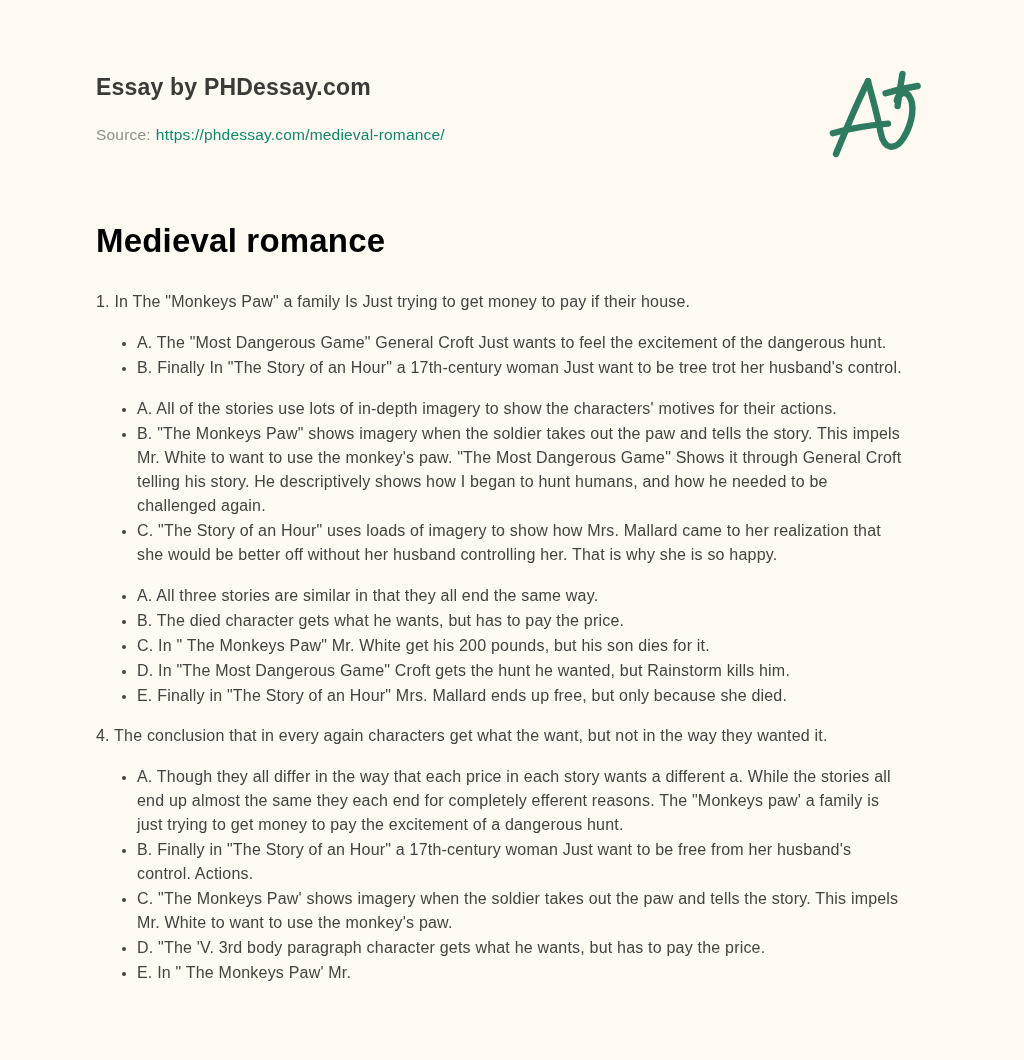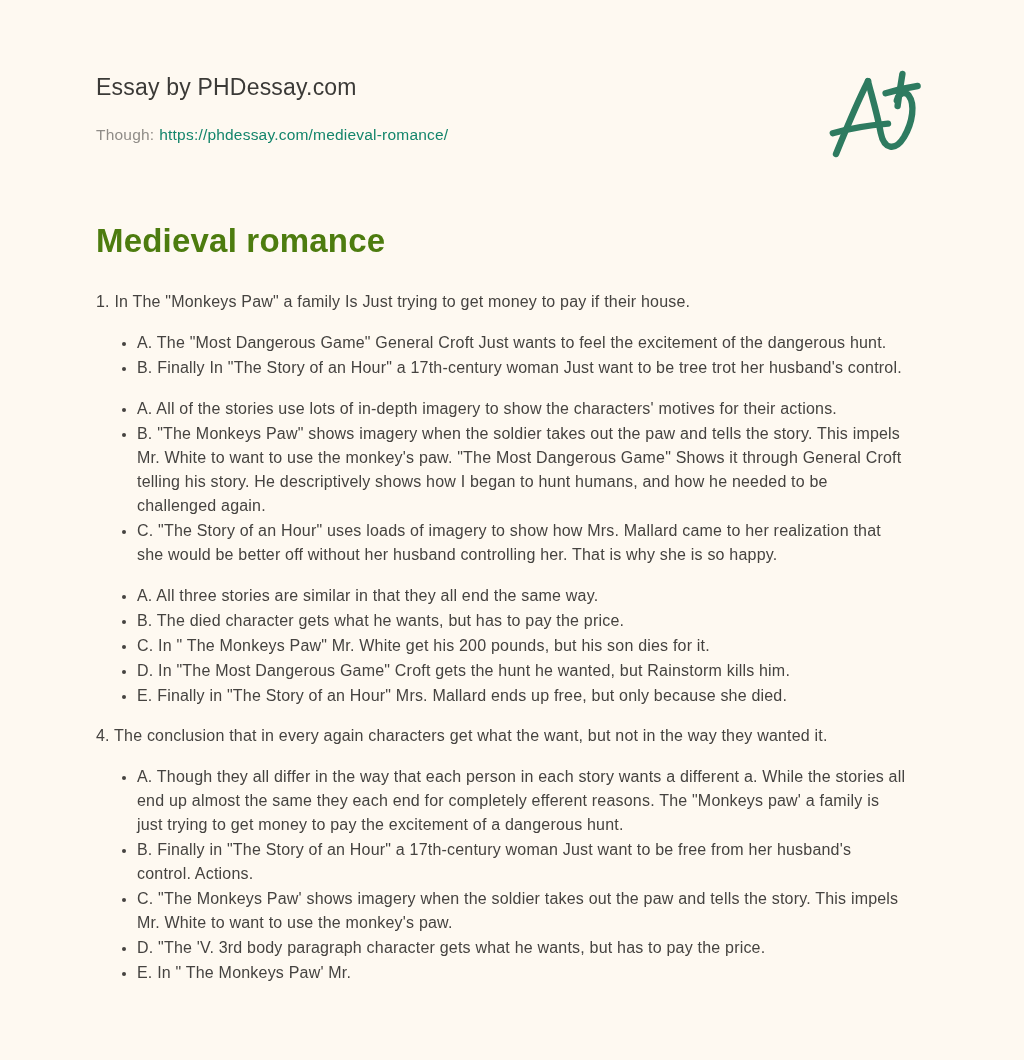--- a/index.html
+++ b/index.html
@@ -26,42 +26,42 @@
     top: 62px;
     right: 92px;
     width: 112px;
     height: 104px;
   }
   .logo svg { width: 100%; height: 100%; display: block; }
   .header-title {
     margin: 0 0 24px 0;
     font-size: 23px;
     line-height: 27px;
-    font-weight: 400;
+    font-weight: 700;
     color: #3b3a37;
     letter-spacing: 0.2px;
   }
   .source-line {
     margin: 0 0 76px 0;
     font-size: 15.5px;
     line-height: 19px;
     color: #908d88;
     letter-spacing: 0.2px;
   }
   .source-link {
     color: #13856b;
     text-decoration: none;
     margin-left: 5px;
   }
   .essay-title {
     margin: 0 0 28px 0;
     font-size: 33px;
     line-height: 42px;
     font-weight: 700;
-    color: #4d7c0f;
+    color: #000000;
     letter-spacing: 0.2px;
   }
   .section-line {
     margin: 0;
     font-size: 16px;
     line-height: 24px;
     color: #454340;
     letter-spacing: 0.2px;
     max-width: 810px;
   }
@@ -99,21 +99,21 @@
       <path d="M16,84 C40,77 62,74 85,72"></path>
 
       <path d="M103,10 C101,22 99,35 97,50"></path>
 
       <path d="M82,34 C95,30 109,27 122,25"></path>
     </svg>
   </div>
 
   <header>
     <h1 class="header-title">Essay by PHDessay.com</h1>
-    <p class="source-line"><span>Though:</span><a class="source-link" href="#">https://phdessay.com/medieval-romance/</a></p>
+    <p class="source-line"><span>Source:</span><a class="source-link" href="#">https://phdessay.com/medieval-romance/</a></p>
   </header>
 
   <main>
     <h2 class="essay-title">Medieval romance</h2>
     <div id="sections">
   <section class="essay-section">
     <p class="section-line"><span class="section-number">1.</span> <span class="section-text">In The "Monkeys Paw" a family Is Just trying to get money to pay if their house.</span></p>
     <ul class="bullets">
             <li class="bullet-item">A. The "Most Dangerous Game" General Croft Just wants to feel the excitement of the dangerous hunt.</li>
             <li class="bullet-item">B. Finally In "The Story of an Hour" a 17th-century woman Just want to be tree trot her husband's control.</li>
@@ -134,21 +134,21 @@
             <li class="bullet-item">B. The died character gets what he wants, but has to pay the price.</li>
             <li class="bullet-item">C. In " The Monkeys Paw" Mr. White get his 200 pounds, but his son dies for it.</li>
             <li class="bullet-item">D. In "The Most Dangerous Game" Croft gets the hunt he wanted, but Rainstorm kills him.</li>
             <li class="bullet-item">E. Finally in "The Story of an Hour" Mrs. Mallard ends up free, but only because she died.</li>
           </ul>
   </section>
 
   <section class="essay-section">
     <p class="section-line"><span class="section-number">4.</span> <span class="section-text">The conclusion that in every again characters get what the want, but not in the way they wanted it.</span></p>
     <ul class="bullets">
-            <li class="bullet-item">A. Though they all differ in the way that each person in each story wants a different a. While the stories all end up almost the same they each end for completely efferent reasons. The "Monkeys paw' a family is just trying to get money to pay the excitement of a dangerous hunt.</li>
+            <li class="bullet-item">A. Though they all differ in the way that each price in each story wants a different a. While the stories all end up almost the same they each end for completely efferent reasons. The "Monkeys paw' a family is just trying to get money to pay the excitement of a dangerous hunt.</li>
             <li class="bullet-item">B. Finally in "The Story of an Hour" a 17th-century woman Just want to be free from her husband's control. Actions.</li>
             <li class="bullet-item">C. "The Monkeys Paw' shows imagery when the soldier takes out the paw and tells the story. This impels Mr. White to want to use the monkey's paw.</li>
             <li class="bullet-item">D. "The 'V. 3rd body paragraph character gets what he wants, but has to pay the price.</li>
             <li class="bullet-item">E. In " The Monkeys Paw' Mr.</li>
           </ul>
   </section>
 </div>
   </main>
 
 </div>

